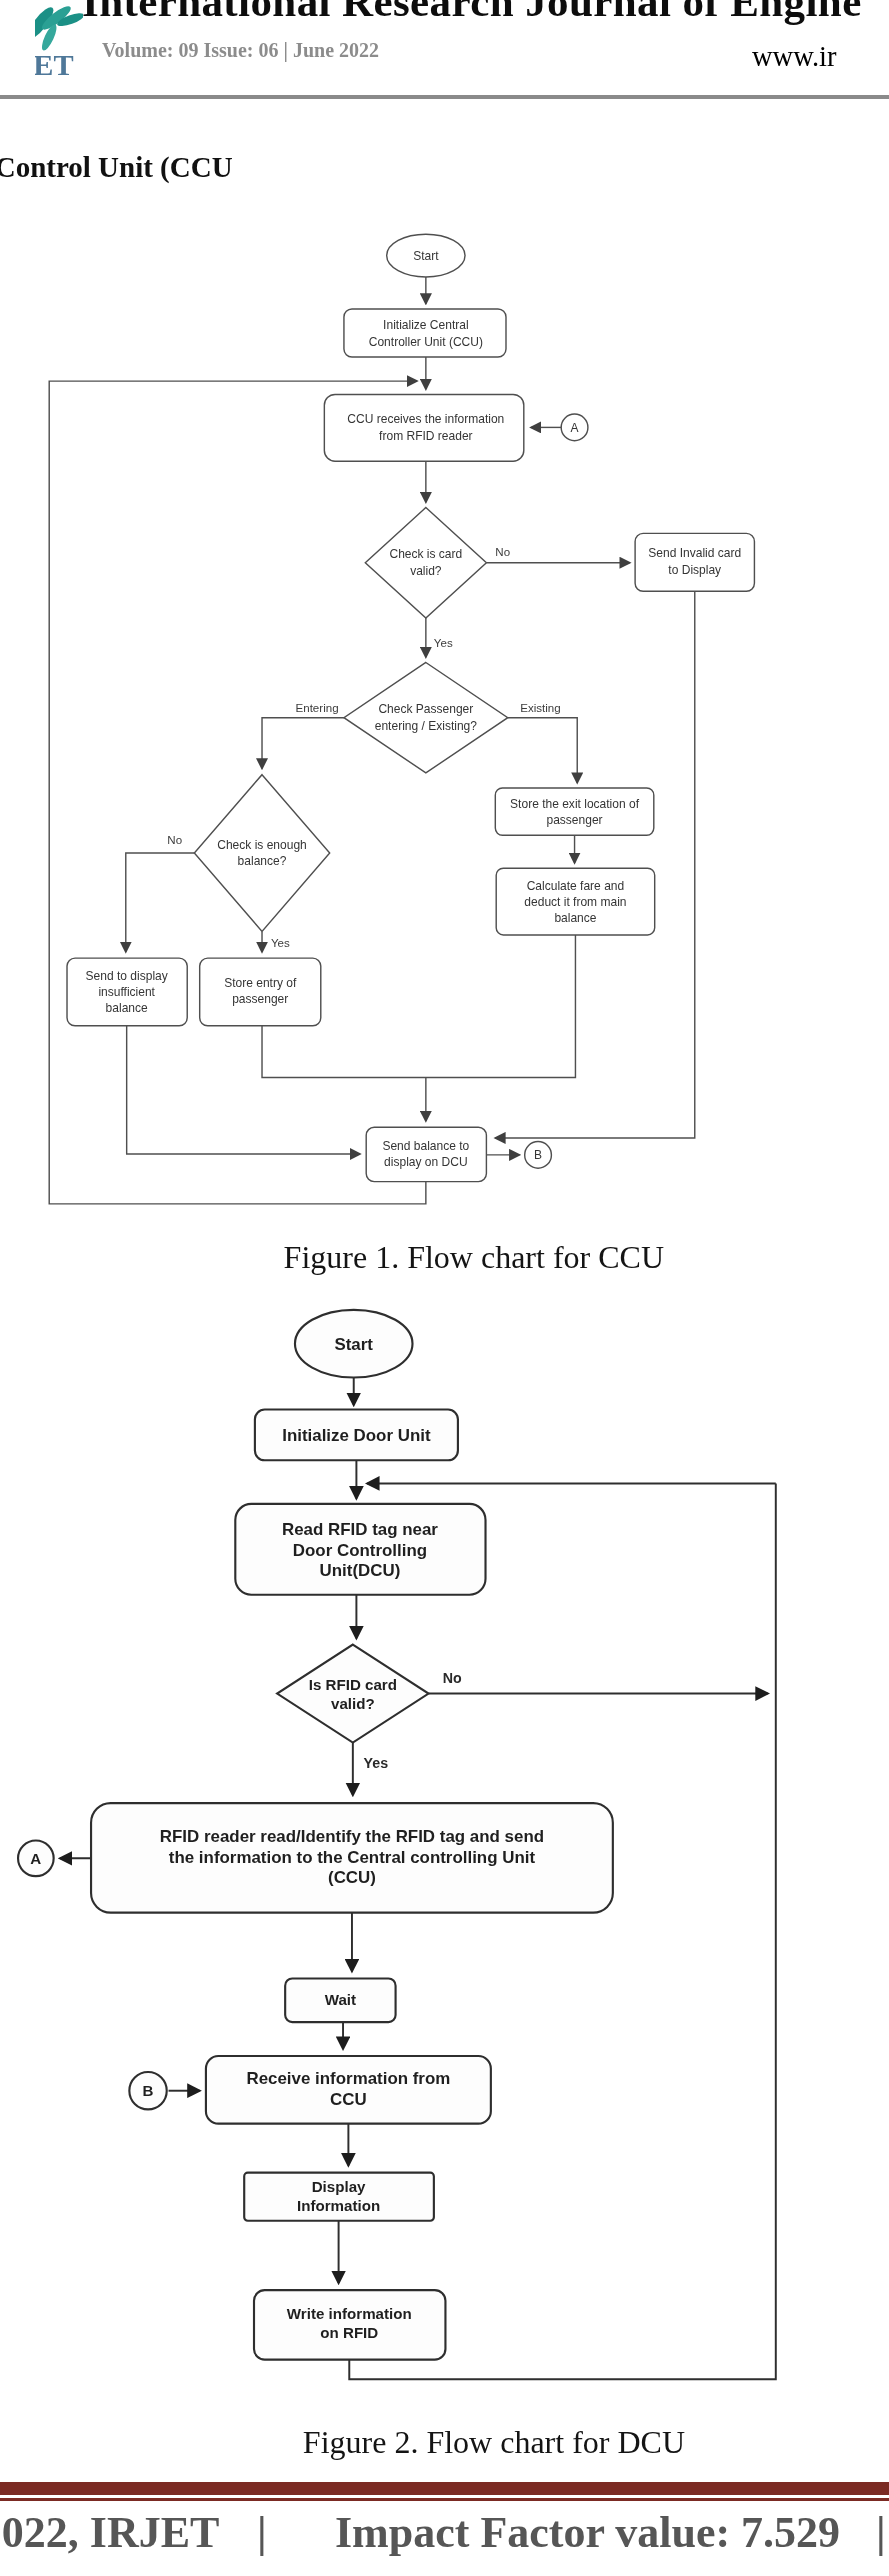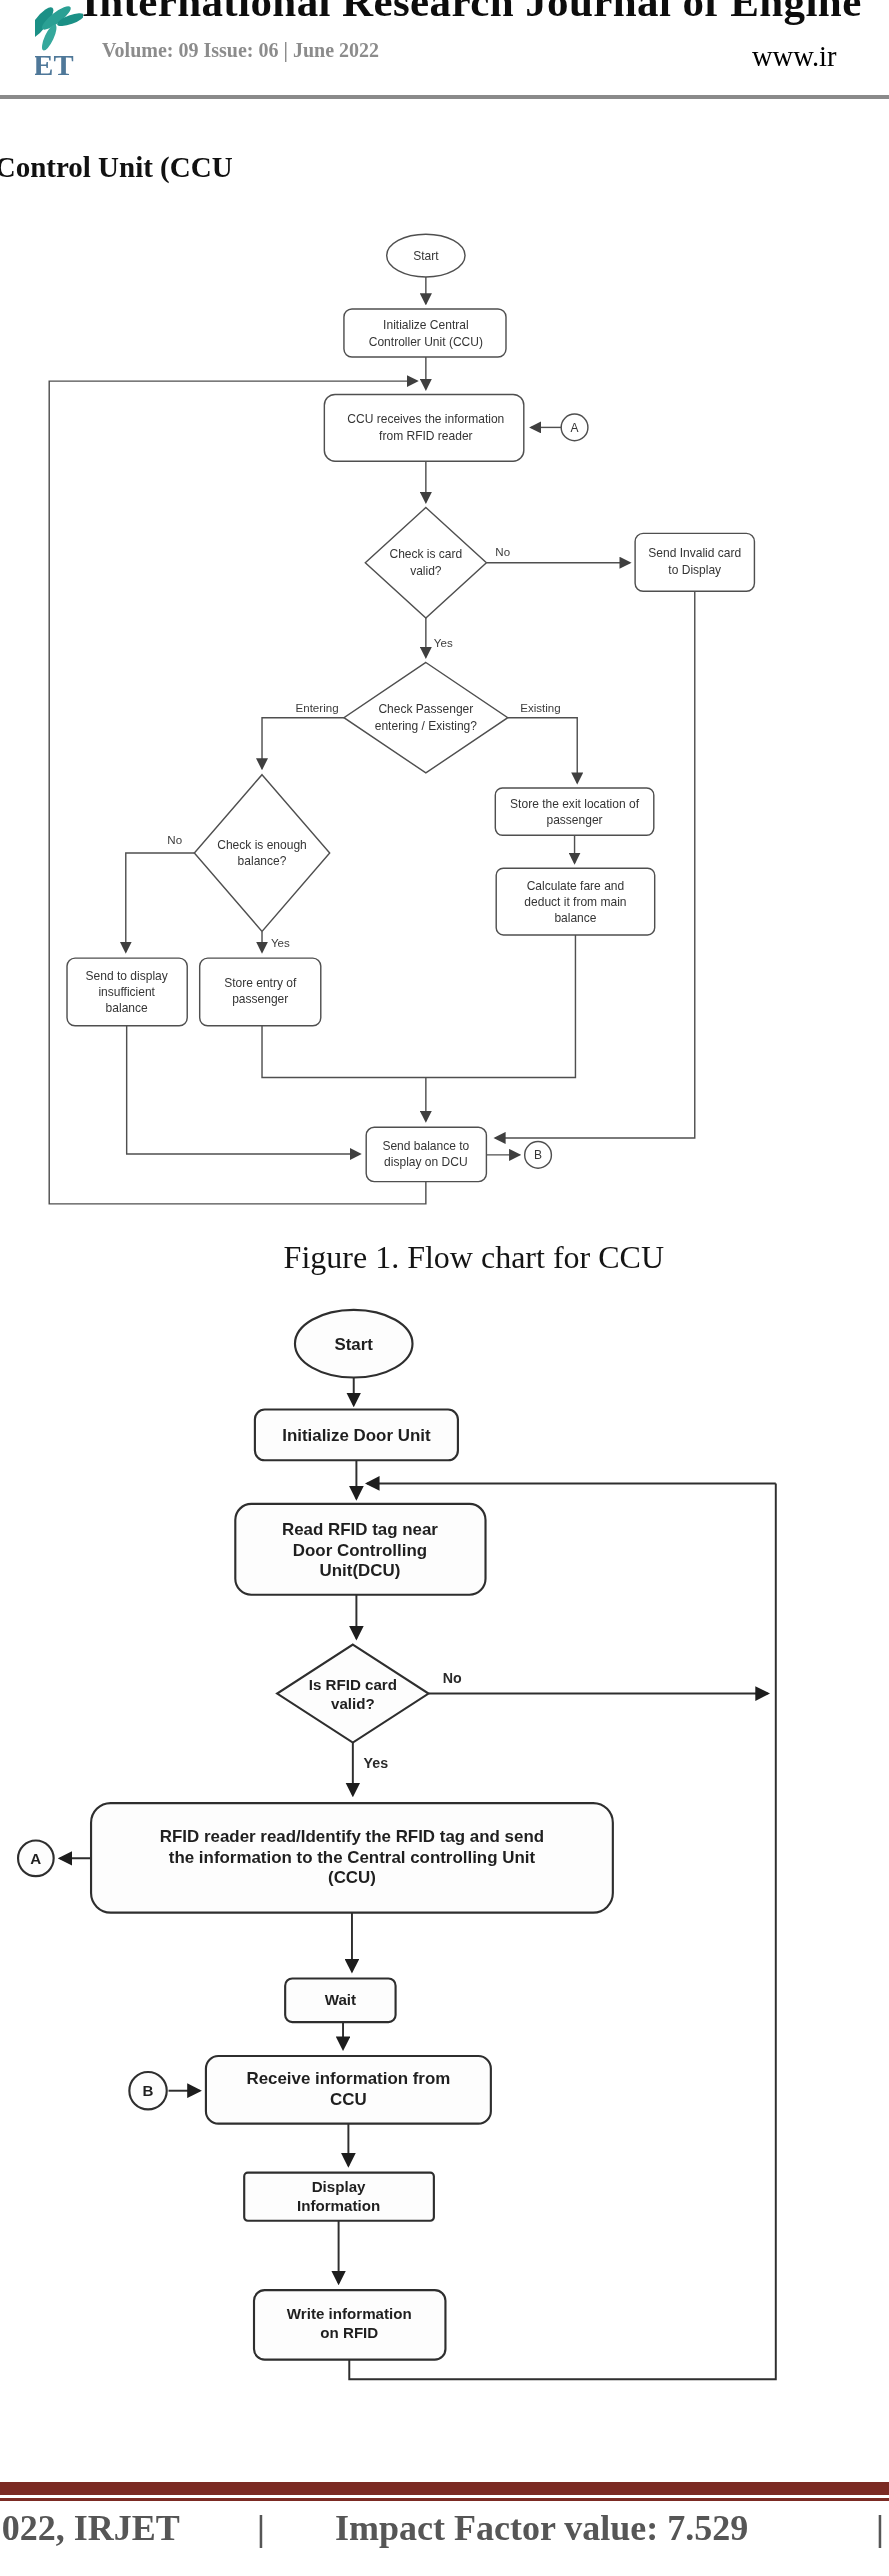--- a/index.html
+++ b/index.html
@@ -12,21 +12,21 @@
   #volume-line{left:102px;top:39px;font-size:20px;font-weight:700;color:#8c8c8c;white-space:nowrap;}
   #website{left:752px;top:41px;font-size:28.5px;color:#000000;white-space:nowrap;}
   #header-rule{left:0;top:95px;width:890px;height:3.6px;background:#8a8a8a;}
   #section-heading{left:-5.3px;top:151px;font-size:29px;font-weight:700;color:#111;white-space:nowrap;}
   .caption{font-size:32px;color:#141414;text-align:right;white-space:nowrap;}
   #caption1{left:130px;top:1239px;width:534px;}
   #caption2{left:151px;top:2424px;width:534px;}
   
   #footer-bar{left:0;top:2482px;width:890px;height:12.5px;}
   #footer-line{left:0;top:2498px;width:890px;height:2.7px;}
-  .ftxt{top:2507px;font-size:36px;font-weight:700;color:#565656;white-space:nowrap;}
+  .ftxt{top:2507px;font-size:44px;font-weight:700;color:#565656;white-space:nowrap;}
   
   #flow{left:0;top:0;}
   .s1{fill:#ffffff;stroke:#4f4f4f;stroke-width:1.6px;}
   .w1{fill:none;stroke:#4f4f4f;stroke-width:1.6px;}
   .t1{font-family:"Liberation Sans",sans-serif;font-size:13.5px;fill:#353535;text-anchor:middle;}
   .l1{font-family:"Liberation Sans",sans-serif;font-size:13px;fill:#3c3c3c;}
   .s2{fill:#fdfdfd;stroke:#2e2e2e;stroke-width:2.4px;}
   .w2{fill:none;stroke:#2e2e2e;stroke-width:2.2px;}
   .t2{font-family:"Liberation Sans",sans-serif;font-size:19px;font-weight:700;fill:#1f1f1f;text-anchor:middle;}
   .t2s{font-family:"Liberation Sans",sans-serif;font-size:17px;font-weight:700;fill:#1f1f1f;text-anchor:middle;}
@@ -199,20 +199,21 @@
       <text class="t2s" x="380" y="2462">Display</text>
       <text class="t2s" x="380" y="2483">Information</text>
 
       <rect class="s2" x="285" y="2572" width="215" height="78" rx="12"></rect>
       <text class="t2s" x="392" y="2604">Write information</text>
       <text class="t2s" x="392" y="2626">on RFID</text>
     </g>
   </svg>
 
   <div class="abs caption" id="caption1">Figure 1. Flow chart for CCU</div>
+  <div class="abs caption" id="caption2">Figure 2. Flow chart for DCU</div>
 
   <div class="abs" id="footer-bar" style="background: rgb(123, 42, 35);"></div>
   <div class="abs" id="footer-line" style="background: rgb(123, 42, 35);"></div>
   <div class="abs ftxt" style="left:1.8px;">022, IRJET</div>
   <div class="abs ftxt" style="left:257px;">|</div>
   <div class="abs ftxt" style="left:335px;text-align:right;">Impact Factor value: 7.529</div>
   <div class="abs ftxt" style="left:876px;">|</div>
 
 </div>
 

